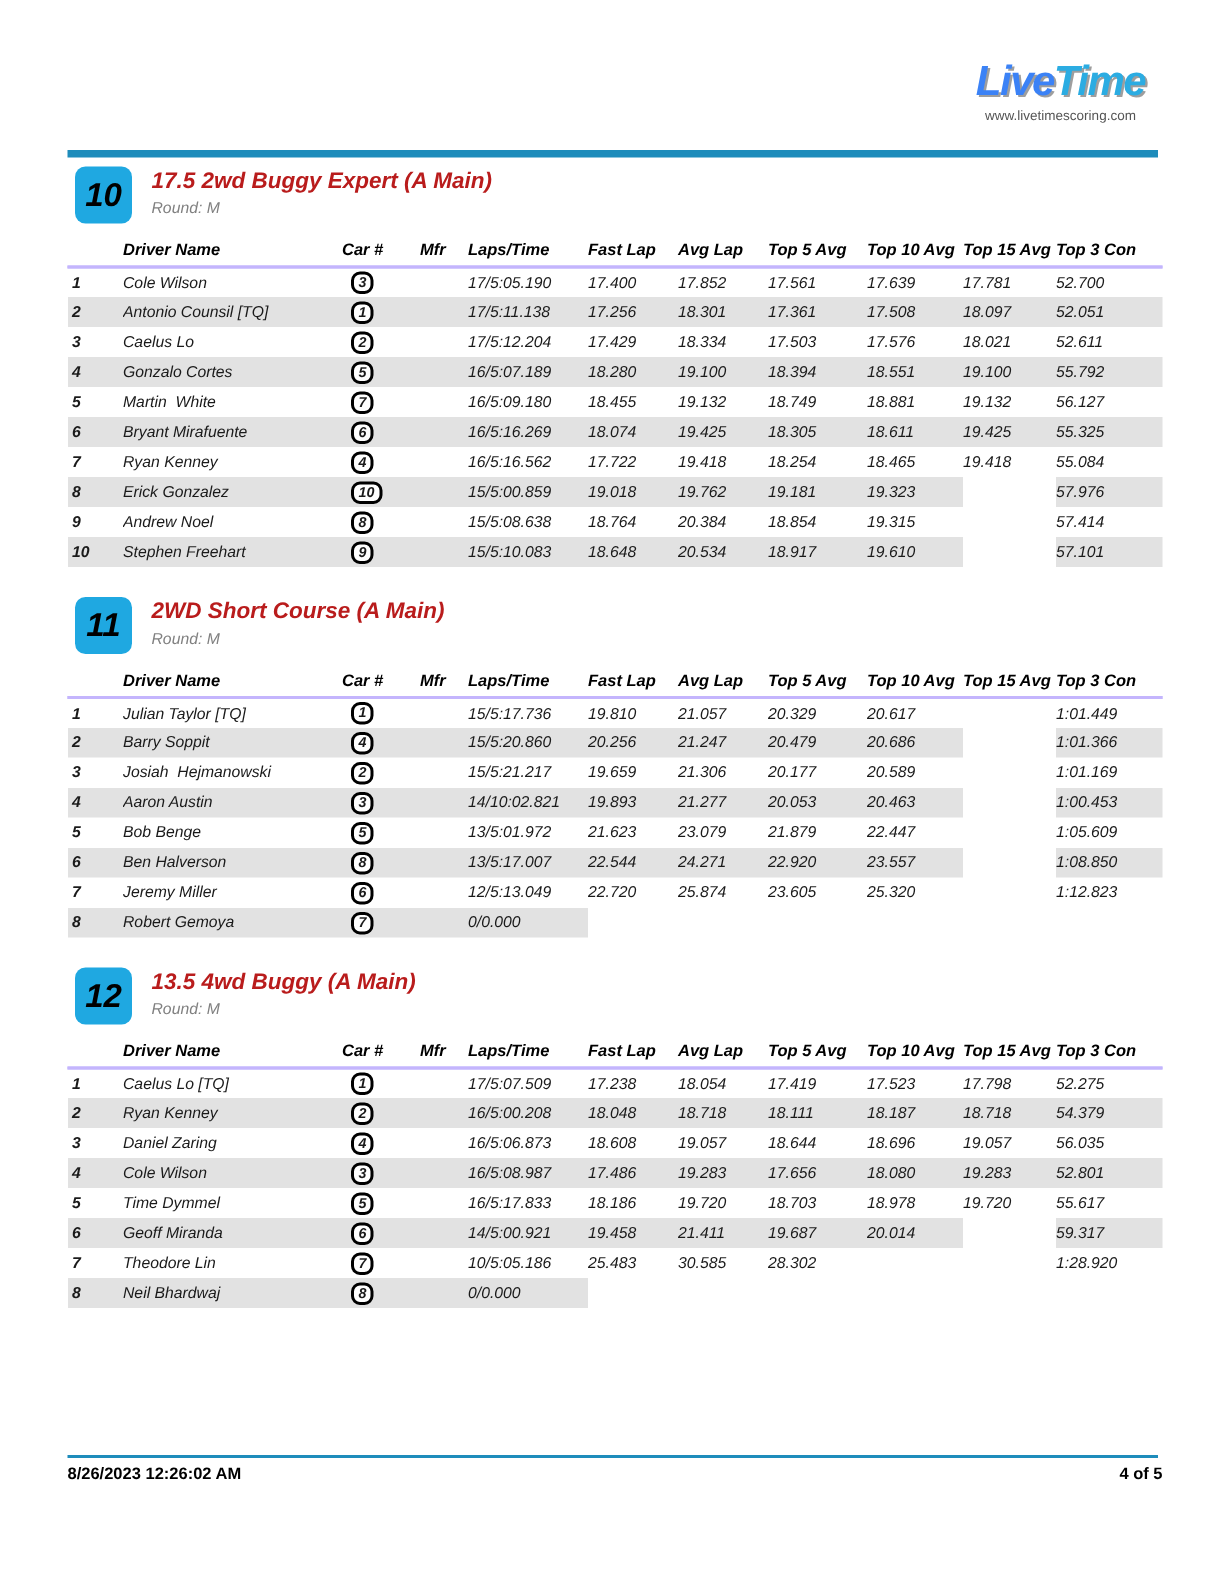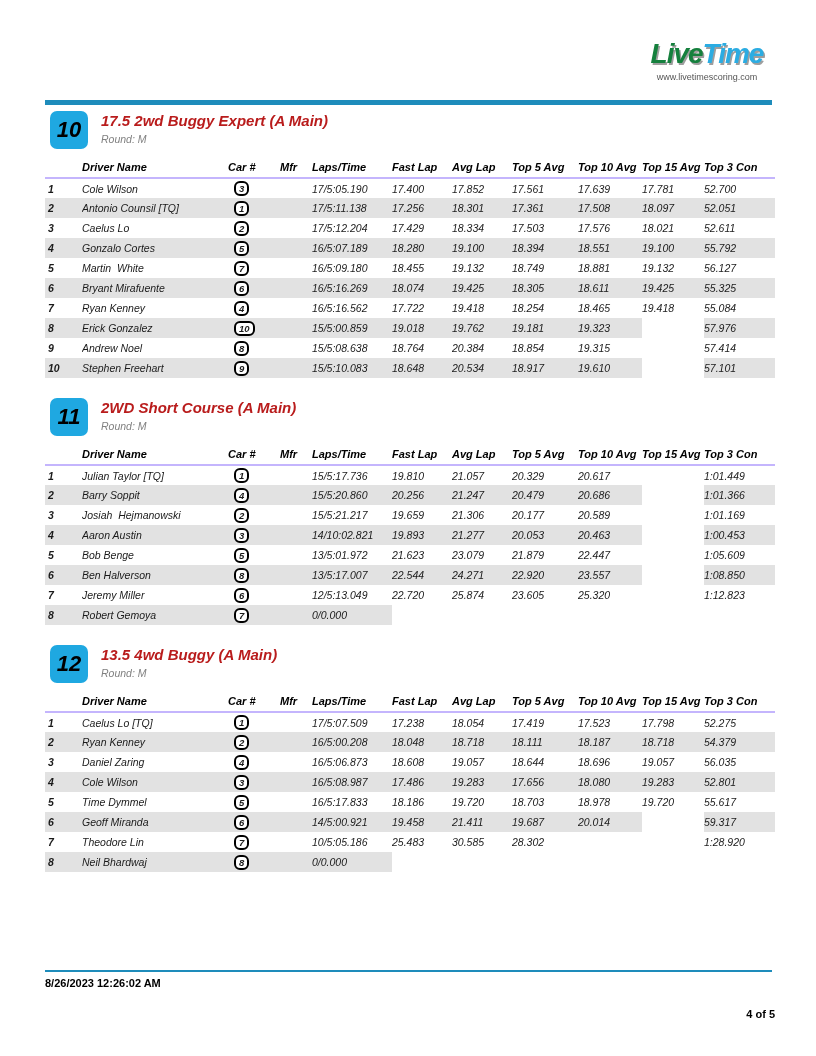--- a/index.html
+++ b/index.html
@@ -20,21 +20,21 @@
     font-size: 31px; font-weight: bold; letter-spacing: -0.5px;
     color: #000;
   }
   .logo { position: absolute; top: 40px; right: 14px; width: 190px; text-align: center; }
   .logo-text {
     font-size: 28px; font-weight: bold; font-style: italic;
     letter-spacing: -1px; line-height: 1;
     text-shadow: 1.5px 1.5px 0 rgba(40,40,40,0.45);
     white-space: nowrap;
   }
-  .logo-live { color: #15803d; }
+  .logo-live { color: #3b82f6; }
   .logo-time { color: #2BACE2; }
   .logo-url { margin-top: 4px; font-size: 9px; color: #555; }
   .top-rule {
     position: absolute; top: 100px; left: 45px;
     width: 727px; height: 5px; background: #1E8CBB;
   }
   
   .content { position: absolute; top: 111px; left: 0; width: 100%; }
   .section { margin-bottom: 20px; font-style: italic; }
   .sec-head { display: flex; margin: 0 0 10px 50px; }
@@ -82,21 +82,21 @@
     position: absolute; top: 977px; left: 45px;
     font-size: 11px; font-weight: bold; color: #000;
   }
   .footer-center {
     position: absolute; top: 977px; left: 0; width: 100%;
     text-align: center;
   }
   .footer-series { font-size: 11px; font-weight: bold; color: #000; }
   .footer-dates { font-size: 8.5px; font-weight: bold; color: #000; margin-top: 4px; }
   .footer-right {
-    position: absolute; top: 1008px; right: 41px;
+    position: absolute; top: 977px; right: 41px;
     font-size: 11px; font-weight: bold; color: #000;
   }
 </style>
 </head>
 <body>
 
 <div class="page">
 
 
   <div class="logo">

